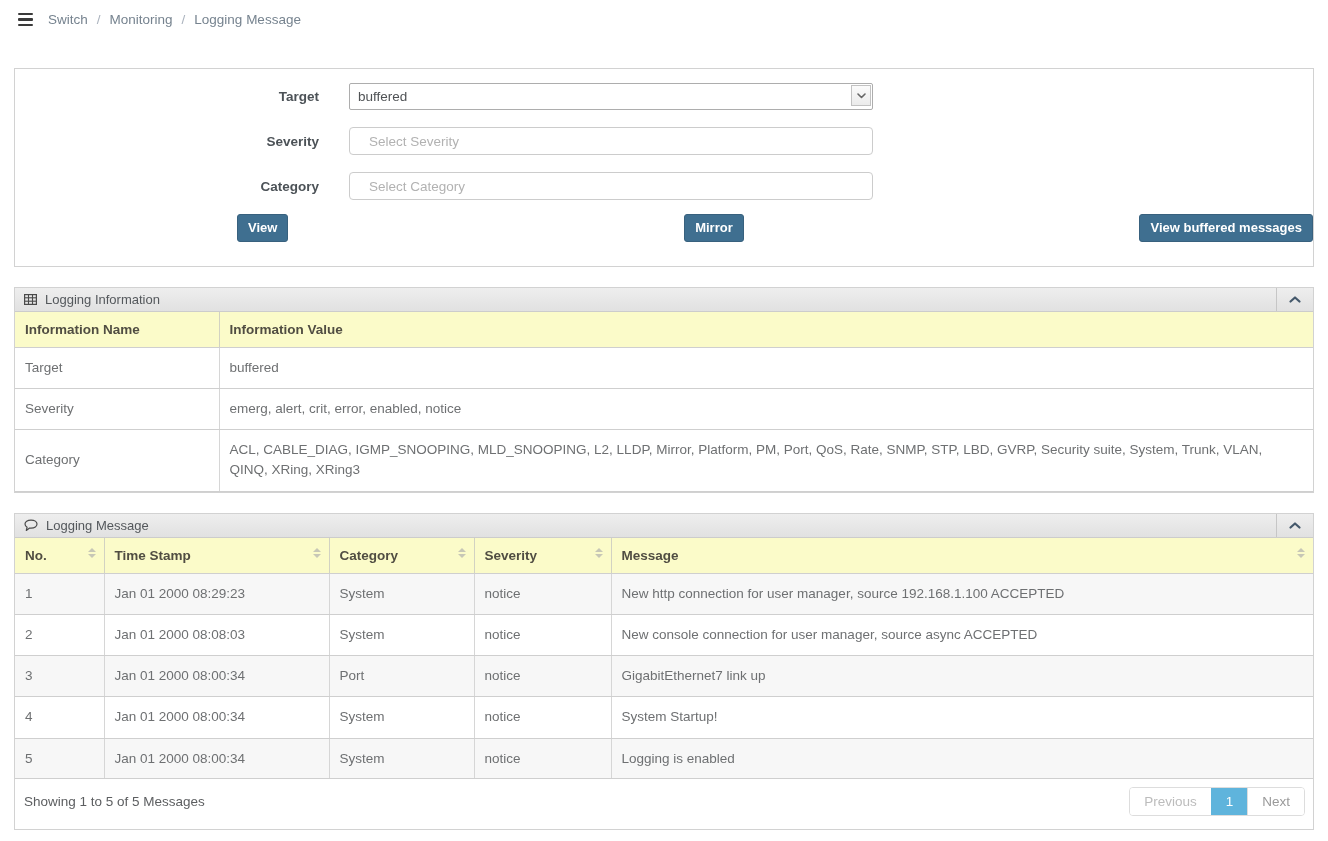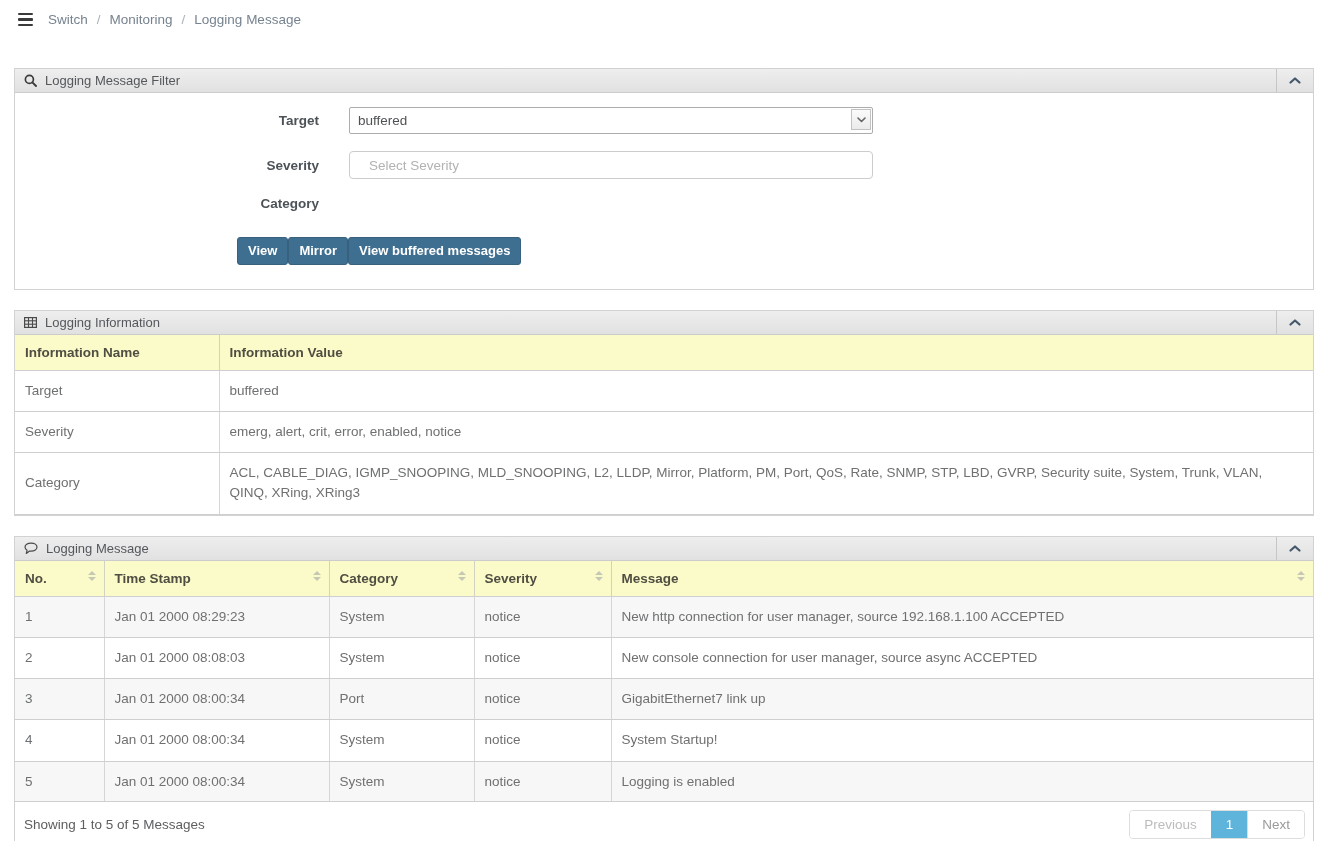--- a/index.html
+++ b/index.html
@@ -48,21 +48,21 @@
   .select-wrap select {
     width:100%; height:100%; border:1px solid #adadad; border-radius:2px;
     background:#fff; font-size:13.5px; color:#4f5255; padding:0 24px 0 8px;
     appearance:none; -webkit-appearance:none; font-family:inherit; outline:none; cursor:pointer;
   }
   .select-arrow {
     position:absolute; right:2px; top:2px; width:20px; height:21px;
     background:linear-gradient(#fbfbfb,#ebebeb); border:1px solid #c2c2c2;
     display:flex; align-items:center; justify-content:center; pointer-events:none;
   }
-  .btn-row { display:flex; padding-left:222px; margin-top:26px; }
+  .btn-row { display:flex; gap:6px; padding-left:222px; margin-top:14px;justify-content:space-between; }
   .btn {
     background:#3f6f90; border:1px solid #38617e; border-radius:3px;
     color:#fff; font-weight:bold; font-size:13px; font-family:inherit;
     padding:5px 10px; cursor:pointer; line-height:1.2;
   }
   
   table { width:100%; border-collapse:collapse; font-size:13.5px; color:#6e7072; }
   th {
     background:#fbfbc9; color:#504d42; font-weight:bold; text-align:left;
     padding:10px 10px; border-bottom:1px solid #cfcfcf; border-right:1px solid #d2d2c2;
@@ -102,54 +102,41 @@
   <nav class="breadcrumb">
     <span class="crumb">Switch</span>
     <span class="sep">/</span>
     <span class="crumb">Monitoring</span>
     <span class="sep">/</span>
     <span class="crumb">Logging Message</span>
   </nav>
 </div>
 
 <section class="panel">
-  <header class="panel-header">
-    <span class="p-icon">
-      <svg width="13" height="13" viewBox="0 0 13 13">
-          <circle cx="5.4" cy="5.4" r="4" fill="none" stroke="#3c3c3c" stroke-width="1.7"></circle>
-          <line x1="8.4" y1="8.4" x2="12" y2="12" stroke="#3c3c3c" stroke-width="1.9" stroke-linecap="round"></line>
-        </svg>
-    </span>
-    <span class="panel-title">Logging Message Filter</span>
-    <span class="collapse-btn">
-      <svg width="12" height="7" viewBox="0 0 12 7">
-          <polyline points="1.5,5.5 6,1.5 10.5,5.5" fill="none" stroke="#44586b" stroke-width="2.2" stroke-linecap="round" stroke-linejoin="round"></polyline>
-        </svg>
-    </span>
-  </header>
   <div class="filter-body">
     <div class="form-row">
       <label>Target</label>
       <span class="select-wrap">
         <select>
           <option>buffered</option>
         </select>
         <span class="select-arrow">
           <svg width="9" height="6" viewBox="0 0 9 6">
               <polyline points="1,1 4.5,4.5 8,1" fill="none" stroke="#666" stroke-width="1.6" stroke-linecap="round" stroke-linejoin="round"></polyline>
             </svg>
         </span>
       </span>
     </div>
     <div class="form-row">
       <label>Severity</label>
       <input type="text" class="text-field" placeholder="Select Severity" style="">
     </div>
     <div class="form-row" style="margin-bottom:0;">
       <label>Category</label>
+      <input type="text" class="text-field" placeholder="Select Category" style="">
     </div>
     <div class="btn-row">
       <button class="btn">View</button>
       <button class="btn">Mirror</button>
       <button class="btn">View buffered messages</button>
     </div>
   </div>
 </section>
 
 <section class="panel">

